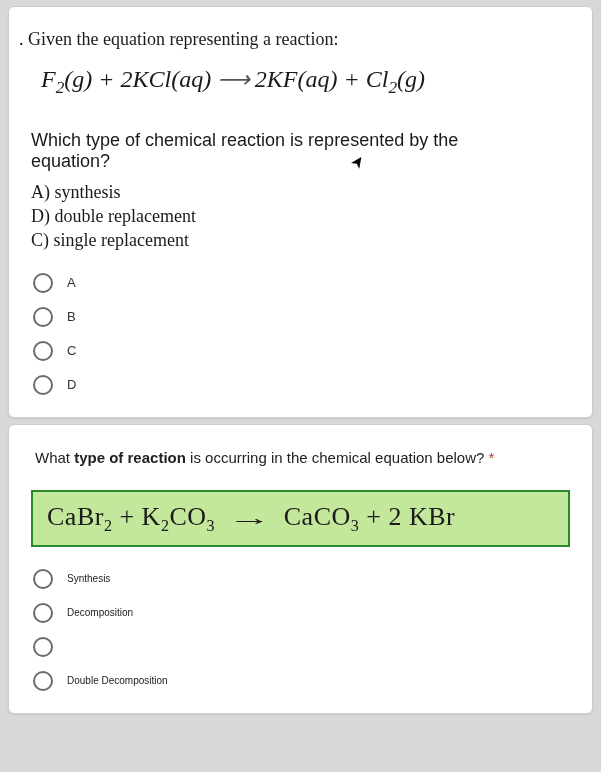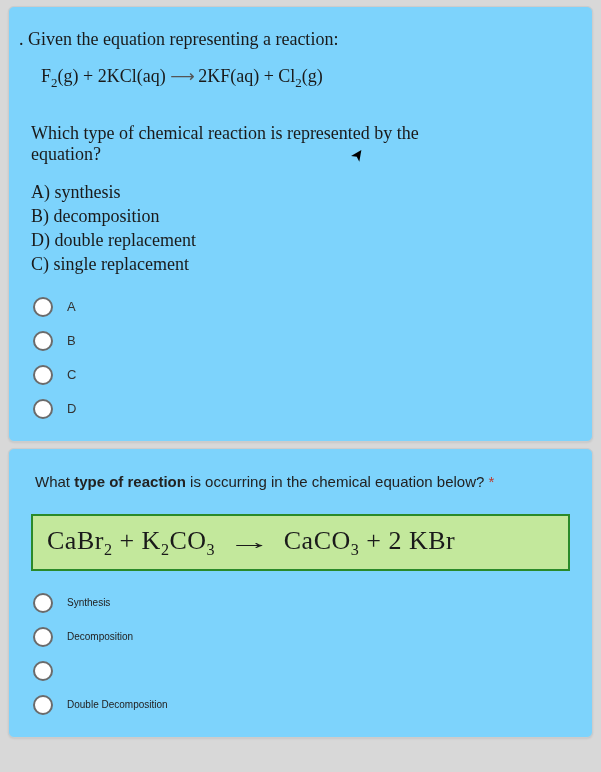--- a/index.html
+++ b/index.html
@@ -5,62 +5,63 @@
   * { box-sizing: border-box; }
   body {
     margin: 0;
     padding: 0;
     font-family: Arial, sans-serif;
     background: #d8d8d8;
     width: 601px;
     color: #1a1a1a;
   }
   .card {
-    background: #7dd3fc;
+    background: #ffffff;
     border: 1px solid #ccc;
     border-radius: 6px;
     margin: 6px 8px;
     padding: 18px 22px 22px 22px;
     box-shadow: 0 1px 2px rgba(0,0,0,0.08);
   }
   .q1-intro {
     font-family: Georgia, 'Times New Roman', serif;
     font-size: 18px;
     margin: 4px 0 16px 0;
   }
   .q1-intro::before {
     content: ". ";
     margin-left: -12px;
   }
   .equation {
     font-family: Georgia, 'Times New Roman', serif;
-    font-size: 18px;
+    font-size: 24px;
     margin: 0 0 32px 10px;
+    font-style: italic;
   }
   .sub { font-size: 0.72em; vertical-align: sub; }
   .arrow-thin { display:inline-block; letter-spacing:-1px; color:#555; font-size:0.95em;}
   .q1-ask {
-    font-family: Liberation Serif, serif;
+    font-family: Liberation Sans, sans-serif;
     font-size: 18px;
     margin: 16px 0 8px 0;
     max-width: 460px;
     position: relative;
   }
   .cursor-icon {
     position: absolute;
     left: 320px;
     top: 22px;
     font-size: 16px;
     color: #000;
     pointer-events: none;
   }
   .letter-options {
     font-family: Georgia, 'Times New Roman', serif;
     font-size: 18px;
-    margin: 15px 0 20px 0;
+    margin: 8px 0 20px 0;
     line-height: 1.35;
   }
   .radio-group { display: flex; flex-direction: column; gap: 14px; margin-left: 2px; }
   .radio-row { display: flex; align-items: center; gap: 14px; cursor: pointer; }
   .radio-dot {
     width: 20px; height: 20px; border: 2px solid #6b6b6b; border-radius: 50%;
     background: #fff; flex-shrink: 0;
   }
   .radio-label-small { font-size: 13px; color: #333; }
   .q2-title {
@@ -92,21 +93,20 @@
 
   <div class="equation">F<span class="sub">2</span>(g) + 2KCl(aq) <span class="arrow-thin">⟶</span> 2KF(aq) + Cl<span class="sub">2</span>(g)</div>
 
   <div class="q1-ask">
     <span>Which type of chemical reaction is represented by the equation?</span>
     <span class="cursor-icon" style="transform: rotate(-55deg); display: inline-block;">➤</span>
   </div>
 
   <div class="letter-options">
     <div>A)  synthesis</div>
-    <div>B)  decomposition</div>
     <div>D)  double replacement</div>
     <div>C)  single replacement</div>
   </div>
 
   <div class="radio-group">
     <label class="radio-row">
       <span class="radio-dot"></span>
       <span class="radio-label-small">A</span>
     </label>
     <label class="radio-row">

